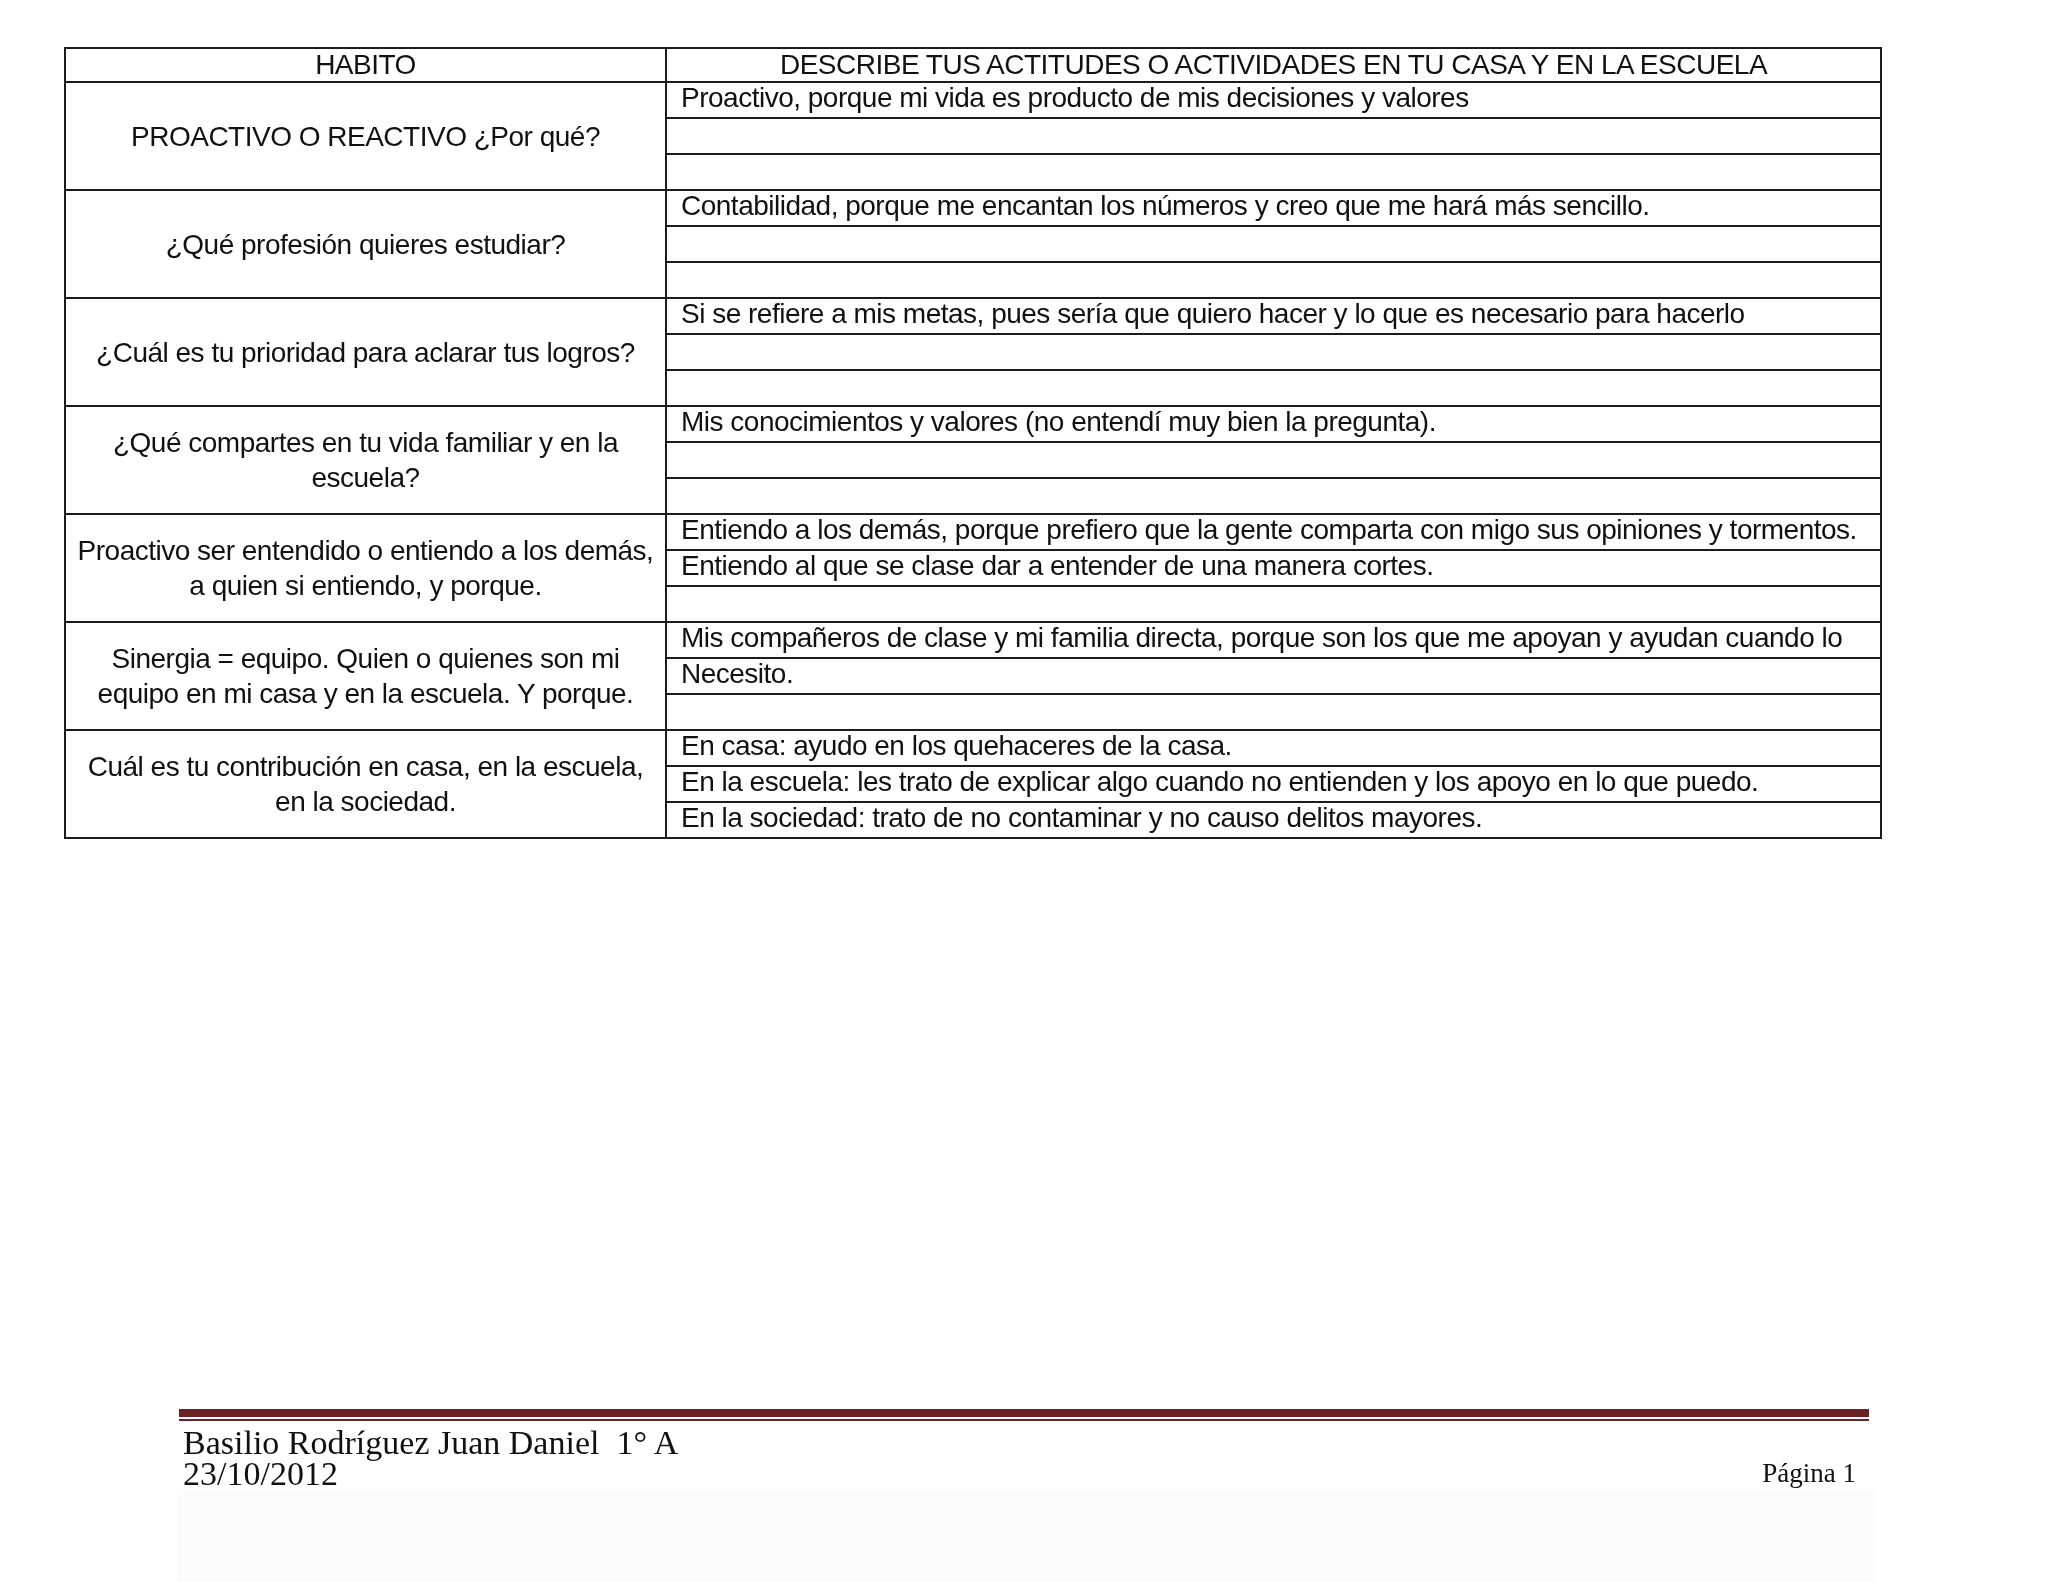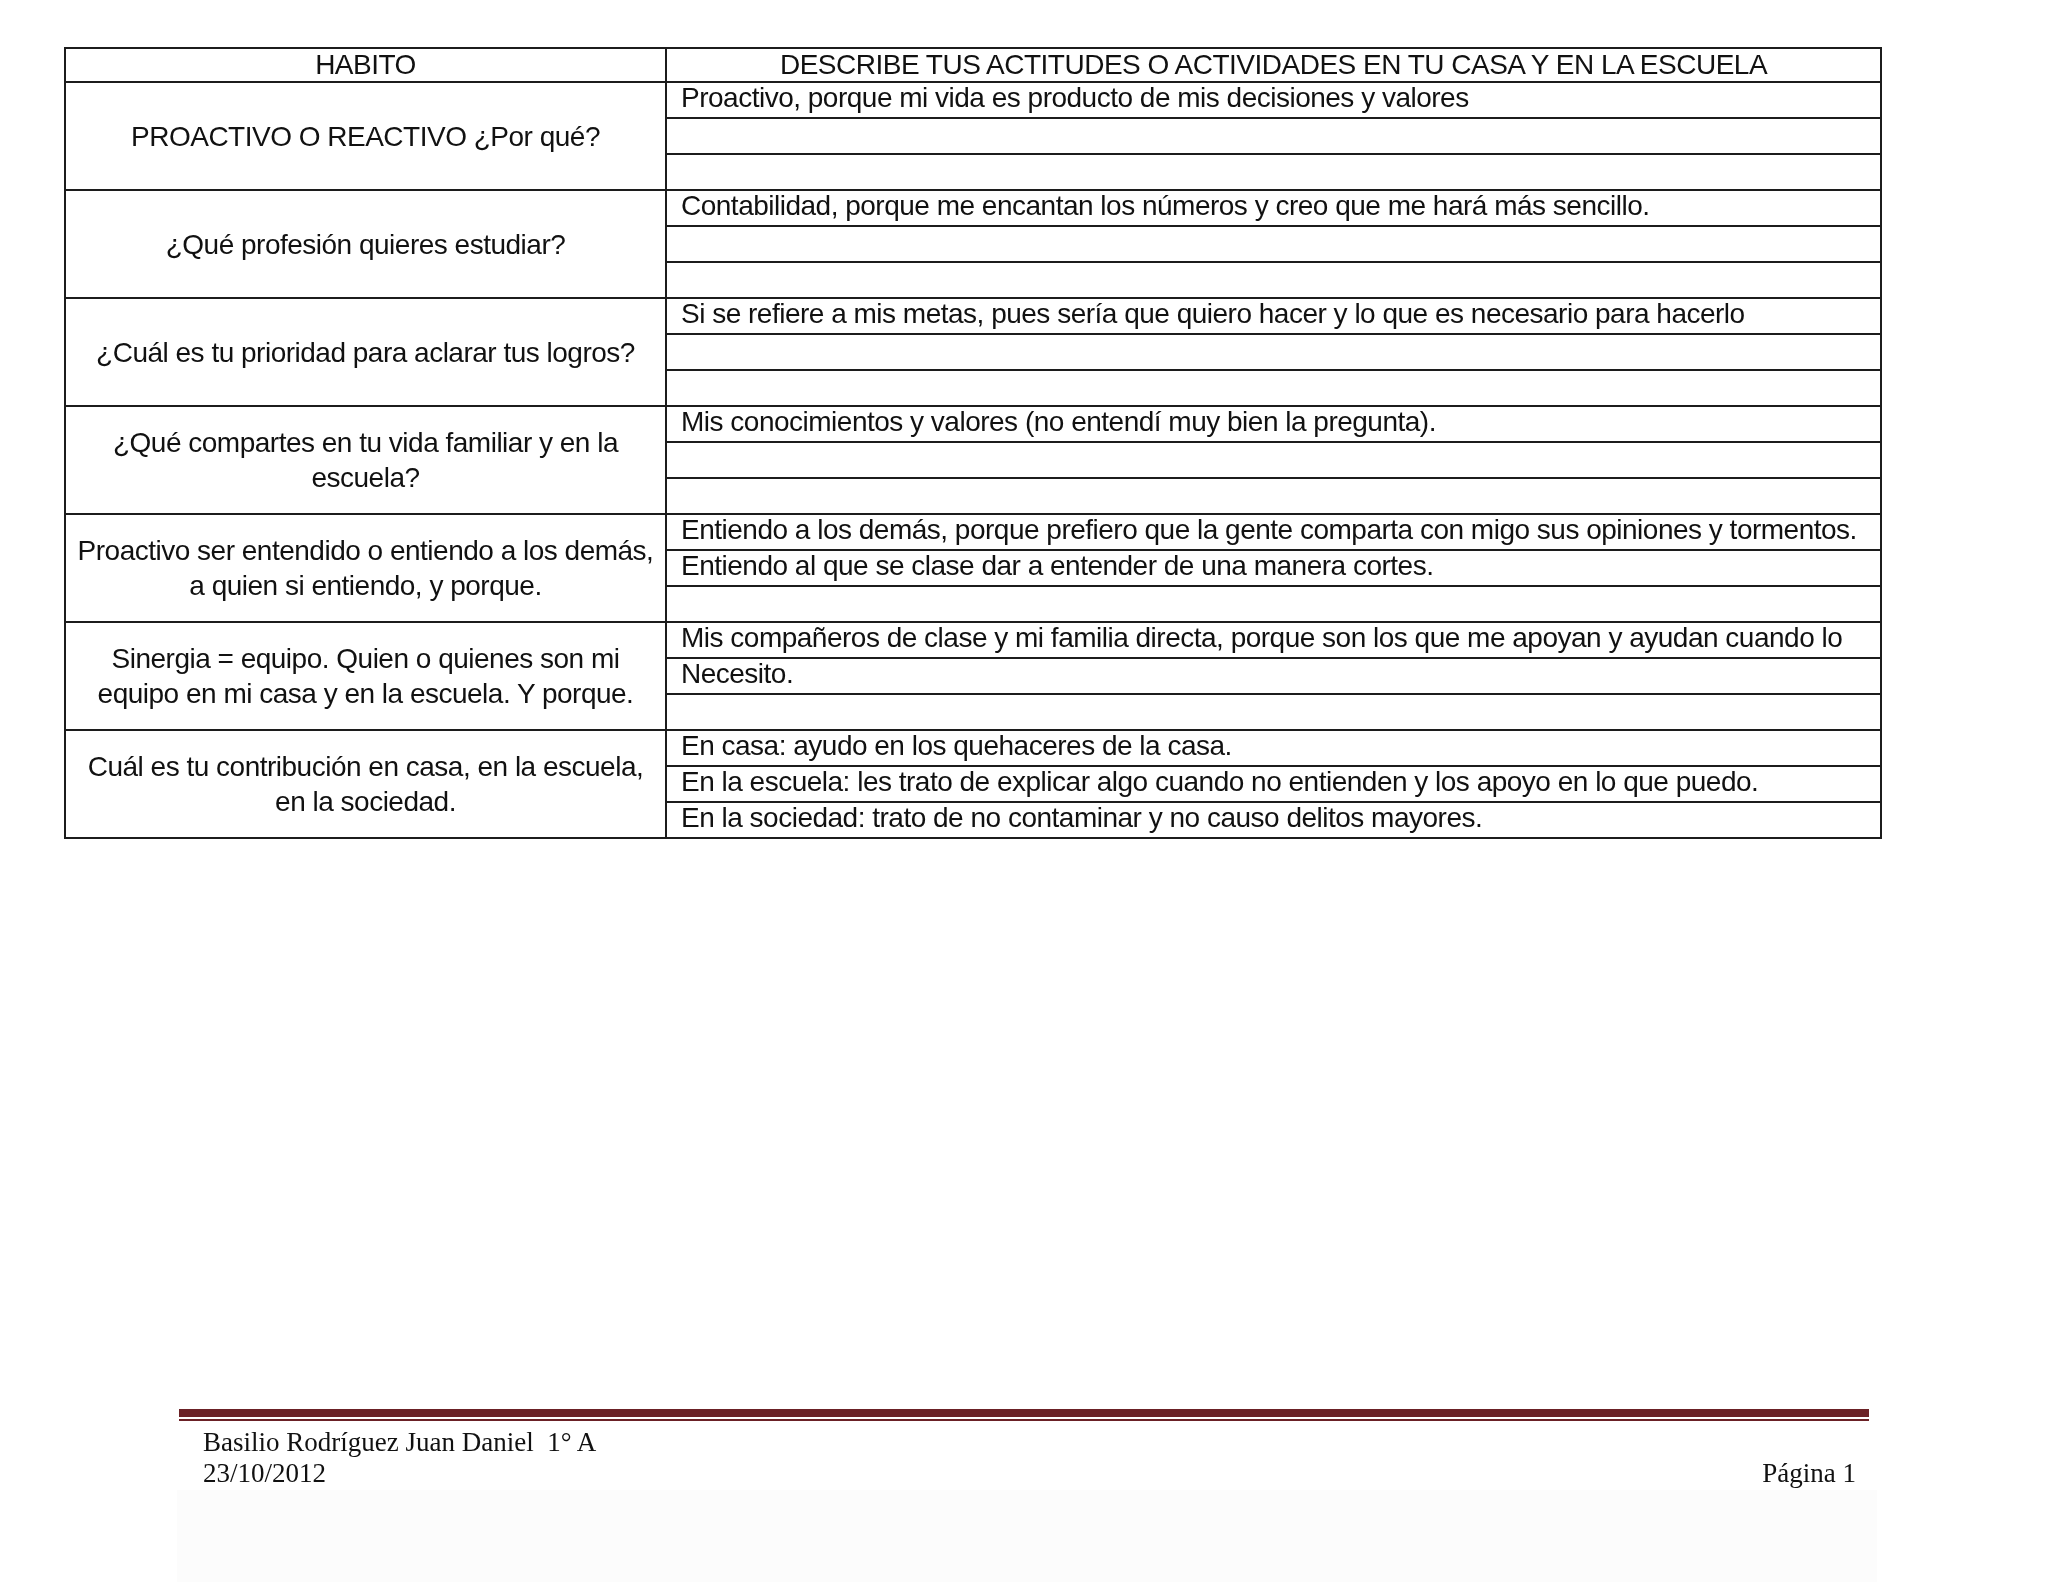--- a/index.html
+++ b/index.html
@@ -72,24 +72,23 @@
     height: 8px;
     background: #6b2126;
   }
   .footer-rule .gap { height: 2px; background: #ffffff; }
   .footer-rule .thin { height: 2px; background: #6b2126; }
   .footer-left {
     position: absolute;
     left: 183px;
     top: 1427px;
     font-family: "Liberation Serif", "DejaVu Serif", serif;
-    font-size: 27px;
+    font-size: 34px;
     line-height: 31px;
     color: #111;
-    margin-left: 20px;
   }
   .footer-left div { white-space: pre; }
   .footer-right {
     position: absolute;
     right: 192px;
     top: 1458px;
     font-family: "Liberation Serif", "DejaVu Serif", serif;
     font-size: 27px;
     line-height: 31px;
     color: #111;

